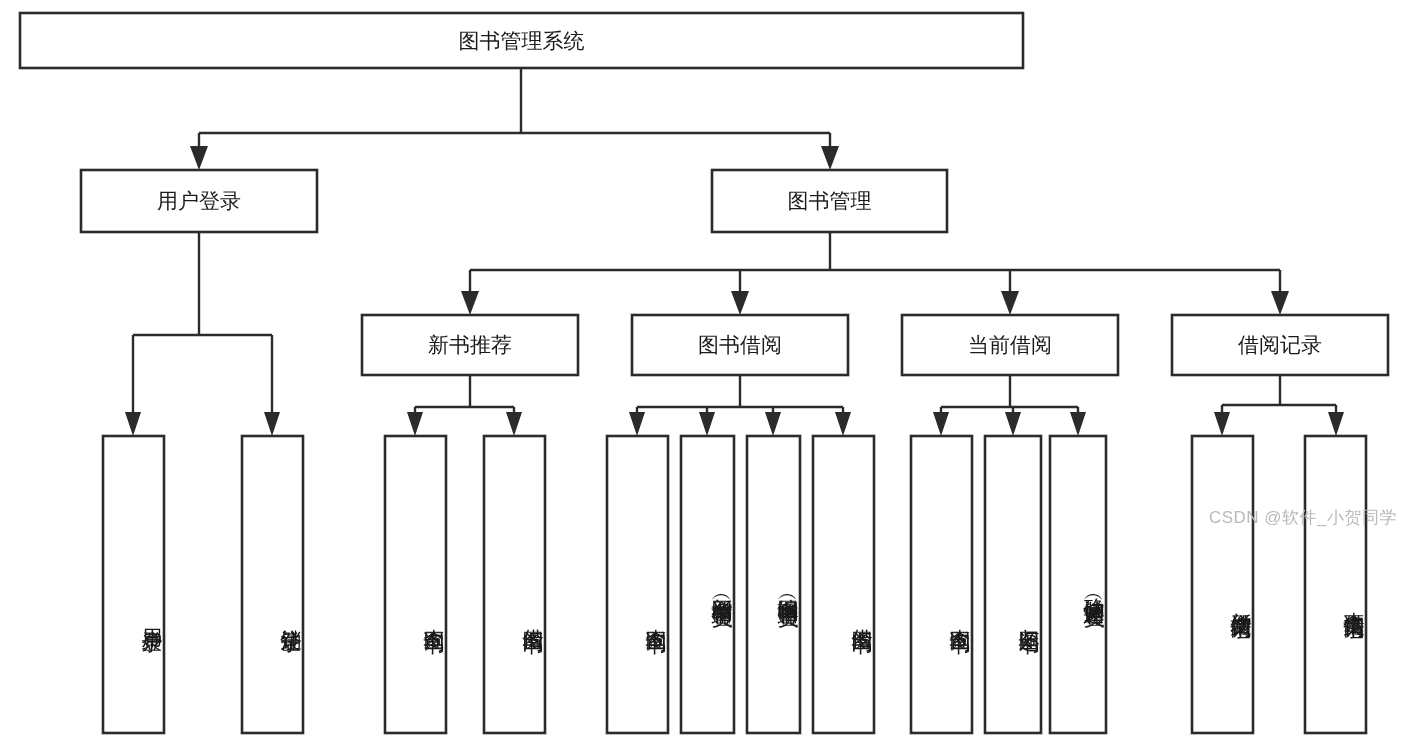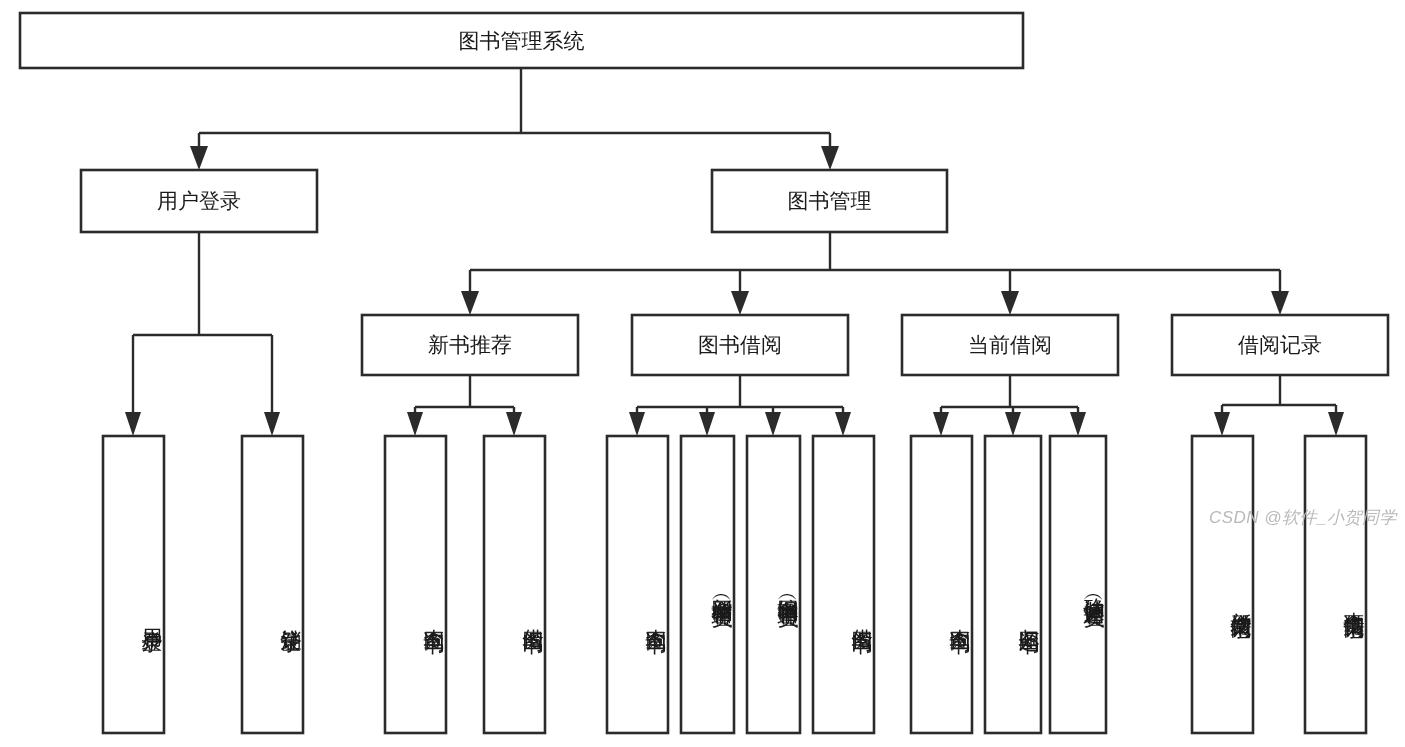--- a/index.html
+++ b/index.html
@@ -65,21 +65,20 @@
   }
   .watermark {
     position: absolute;
     right: 8px;
     bottom: 6px;
     font-family: "Liberation Sans", "DejaVu Sans", sans-serif;
     font-size: 17px;
     color: #b9b9b9;
     letter-spacing: 0.5px;
     user-select: none;
-    font-style: italic;
   }
 </style>
 </head>
 <body>
 
 <div id="diagram-root">
 
   <svg class="diagram-svg" viewBox="0 0 1405 747">
 
     <g>

